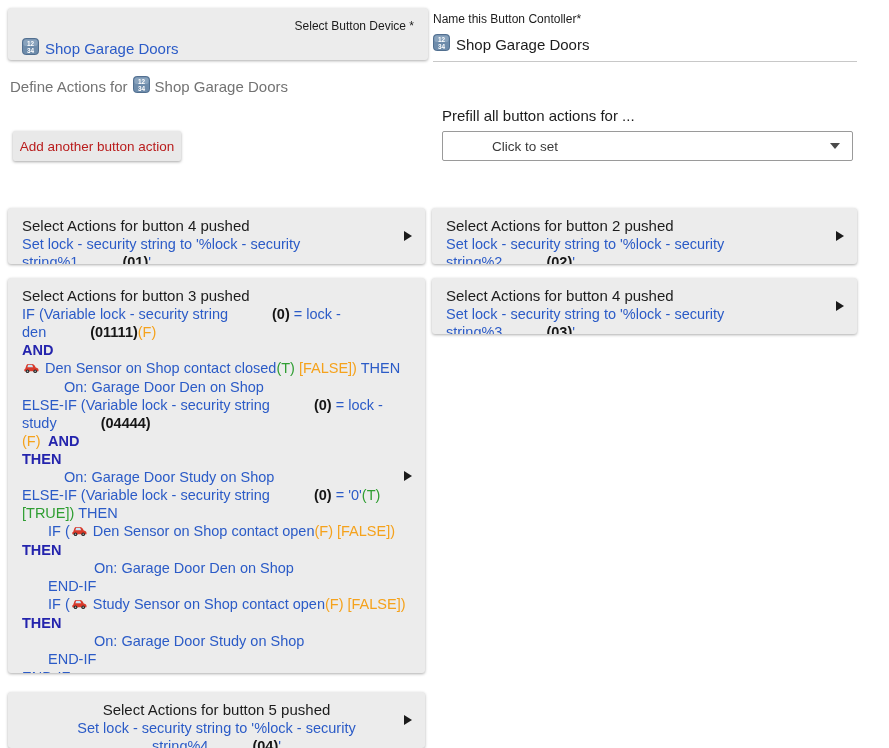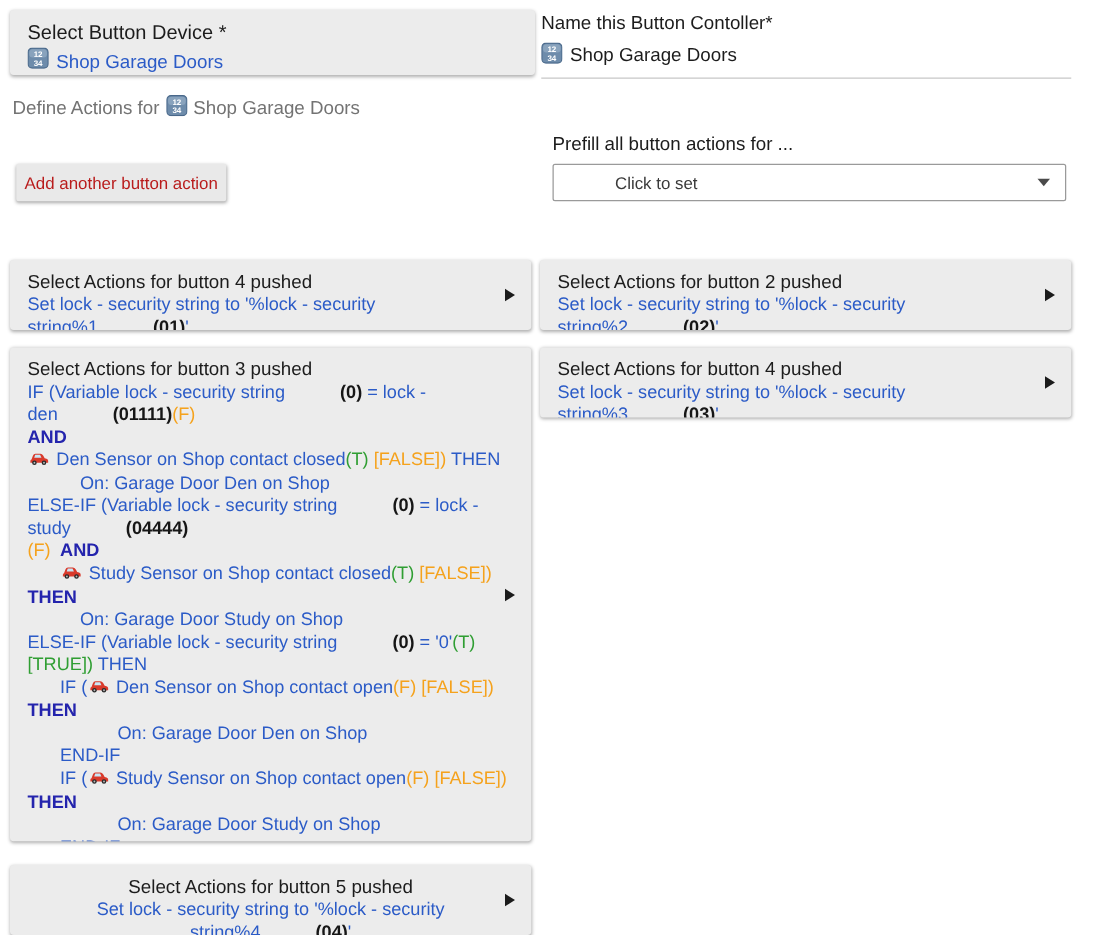--- a/index.html
+++ b/index.html
@@ -22,25 +22,25 @@
   .c-green{color:var(--green);}
   .c-orange{color:var(--orange);}
   .c-bold{color:#161616;font-weight:bold;padding-left:44px;}
   .car{display:inline-block;vertical-align:-1px;margin:0 1px;}
   .arrow{
     position:absolute;right:13px;top:50%;transform:translateY(-50%);
     width:0;height:0;border-top:5px solid transparent;border-bottom:5px solid transparent;
     border-left:8px solid #1b1b1b;
   }
   #device-panel{left:8px;top:8px;width:420px;height:52px;}
-  #device-panel .dlabel{font-size:16px;line-height:19px;color:#1c1c1c;}
+  #device-panel .dlabel{font-size:12px;line-height:19px;color:#1c1c1c;text-align:right;}
   .devlink{display:flex;align-items:center;gap:6px;font-size:15px;line-height:20px;
     color:var(--blue);margin-top:2px;cursor:pointer;}
   #name-area{position:absolute;left:433px;top:10px;width:424px;}
-  #name-area .nlabel{font-size:15px;line-height:18px;color:#1c1c1c;}
+  #name-area .nlabel{font-size:12px;line-height:18px;color:#1c1c1c;}
   #name-input{
     display:flex;align-items:center;gap:6px;font-size:15px;color:#1c1c1c;
     margin-top:6px;padding-bottom:7px;border-bottom:1px solid #c8c8c8;cursor:text;
   }
   #define-line{position:absolute;left:10px;top:76px;display:flex;align-items:center;gap:5px;
     font-size:15px;color:#737373;}
   #add-button{
     position:absolute;left:13px;top:131px;width:168px;height:30px;
     background:#e9e9e9;border:none;border-radius:2px;box-shadow:0 1px 3px rgba(0,0,0,.35);
     font-family:"Liberation Sans",sans-serif;font-size:13.5px;color:#b91c1c;cursor:pointer;
@@ -132,28 +132,20 @@
           <path d="M2.2 7.2 L3.4 3.8 Q4 2.2 5.6 2.2 L9.8 2.2 Q11.4 2.2 12.4 3.9 L13.6 6 L15.2 6.5 Q16.6 7 16.6 8.3 L16.6 10 L1.2 10 L1.2 8.4 Q1.2 7.5 2.2 7.2 Z" fill="#d93a2b"></path>
           <path d="M5.4 3.1 L9.6 3.1 L10.8 5.7 L4.5 5.7 Z" fill="#c9e6f5"></path>
           <circle cx="4.7" cy="10" r="2" fill="#2a2a2a"></circle>
           <circle cx="13" cy="10" r="2" fill="#2a2a2a"></circle>
           <circle cx="4.7" cy="10" r="0.8" fill="#bbb"></circle>
           <circle cx="13" cy="10" r="0.8" fill="#bbb"></circle>
         </svg></span><span class="c-blue"> Den Sensor on Shop contact closed</span><span class="c-green">(T)</span><span class="c-blue"> </span><span class="c-orange">[FALSE])</span><span class="c-blue"> THEN</span></div>
     <div class="rline ind2"><span class="c-blue">On: Garage Door Den on Shop</span></div>
     <div class="rline"><span class="c-blue">ELSE-IF (Variable lock - security string</span><span class="c-bold">(0)</span><span class="c-blue"> = lock - study</span><span class="c-bold">(04444)</span></div>
     <div class="rline"><span class="c-orange">(F)</span><span class="c-navy">  AND</span></div>
-    <div class="rline ind1"><span class="car"><svg viewBox="0 0 18 13" width="17" height="12">
-          <path d="M2.2 7.2 L3.4 3.8 Q4 2.2 5.6 2.2 L9.8 2.2 Q11.4 2.2 12.4 3.9 L13.6 6 L15.2 6.5 Q16.6 7 16.6 8.3 L16.6 10 L1.2 10 L1.2 8.4 Q1.2 7.5 2.2 7.2 Z" fill="#d93a2b"></path>
-          <path d="M5.4 3.1 L9.6 3.1 L10.8 5.7 L4.5 5.7 Z" fill="#c9e6f5"></path>
-          <circle cx="4.7" cy="10" r="2" fill="#2a2a2a"></circle>
-          <circle cx="13" cy="10" r="2" fill="#2a2a2a"></circle>
-          <circle cx="4.7" cy="10" r="0.8" fill="#bbb"></circle>
-          <circle cx="13" cy="10" r="0.8" fill="#bbb"></circle>
-        </svg></span><span class="c-blue"> Study Sensor on Shop contact closed</span><span class="c-green">(T)</span><span class="c-blue"> </span><span class="c-orange">[FALSE])</span></div>
     <div class="rline"><span class="c-navy">THEN</span></div>
     <div class="rline ind2"><span class="c-blue">On: Garage Door Study on Shop</span></div>
     <div class="rline"><span class="c-blue">ELSE-IF (Variable lock - security string</span><span class="c-bold">(0)</span><span class="c-blue"> = '0'</span><span class="c-green">(T)</span><span class="c-blue"> </span><span class="c-green">[TRUE])</span><span class="c-blue"> THEN</span></div>
     <div class="rline ind1"><span class="c-blue">IF (</span><span class="car"><svg viewBox="0 0 18 13" width="17" height="12">
           <path d="M2.2 7.2 L3.4 3.8 Q4 2.2 5.6 2.2 L9.8 2.2 Q11.4 2.2 12.4 3.9 L13.6 6 L15.2 6.5 Q16.6 7 16.6 8.3 L16.6 10 L1.2 10 L1.2 8.4 Q1.2 7.5 2.2 7.2 Z" fill="#d93a2b"></path>
           <path d="M5.4 3.1 L9.6 3.1 L10.8 5.7 L4.5 5.7 Z" fill="#c9e6f5"></path>
           <circle cx="4.7" cy="10" r="2" fill="#2a2a2a"></circle>
           <circle cx="13" cy="10" r="2" fill="#2a2a2a"></circle>
           <circle cx="4.7" cy="10" r="0.8" fill="#bbb"></circle>
           <circle cx="13" cy="10" r="0.8" fill="#bbb"></circle>

